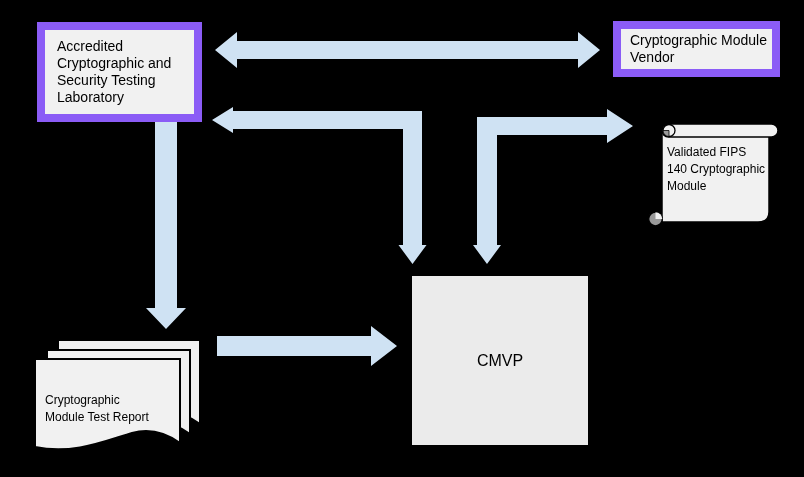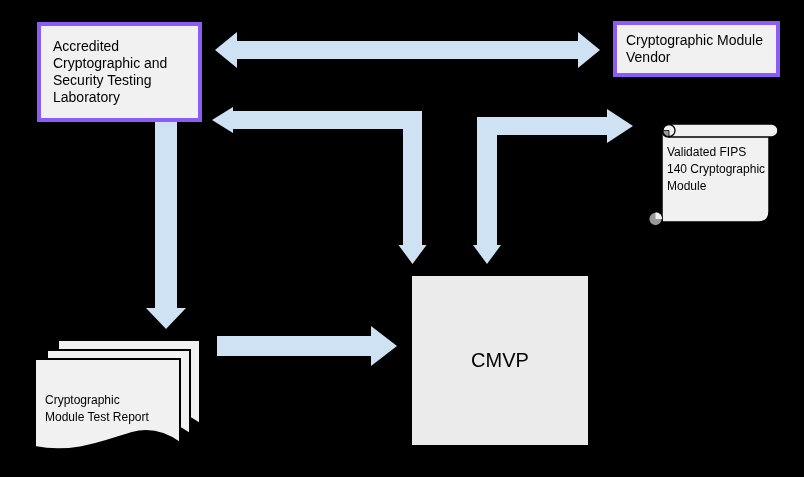--- a/index.html
+++ b/index.html
@@ -1,31 +1,31 @@
 <!DOCTYPE html>
 <html><head>
 <meta charset="utf-8">
 <style>
   html,body{margin:0;padding:0;background:#000;}
   body{width:804px;height:477px;overflow:hidden;font-family:"Liberation Sans",sans-serif;}
   .stage{position:relative;width:804px;height:477px;background:#000;}
   .stage > svg{position:absolute;left:0;top:0;}
   .node{
     position:absolute;box-sizing:border-box;
-    background:#f1f1f1;border:4px solid #8b5cf6;
+    background:#f1f1f1;border:8px solid #8b5cf6;
     color:#000;font-size:14px;line-height:17px;
     display:flex;align-items:center;
   }
   .node .txt{display:block;}
   #lab{left:37px;top:22px;width:165px;height:100px;padding-left:12px;}
   #lab .txt{width:145px;}
   #vendor{left:613px;top:21px;width:167px;height:56px;padding-left:9px;}
   #vendor .txt{width:150px;}
   #cmvp{left:412px;top:276px;width:176px;height:169px;background:#ebebeb;border:none;
-        font-size:20px;justify-content:center;}
+        font-size:16px;justify-content:center;}
   .free-label{position:absolute;color:#000;font-size:12px;line-height:17px;}
   #report-label{left:45px;top:392px;width:108px;}
   #scroll-label{left:667px;top:144px;width:100px;}
 </style>
 </head>
 <body>
 
 <div class="stage">
 
   <svg width="804" height="477" viewBox="0 0 804 477">

